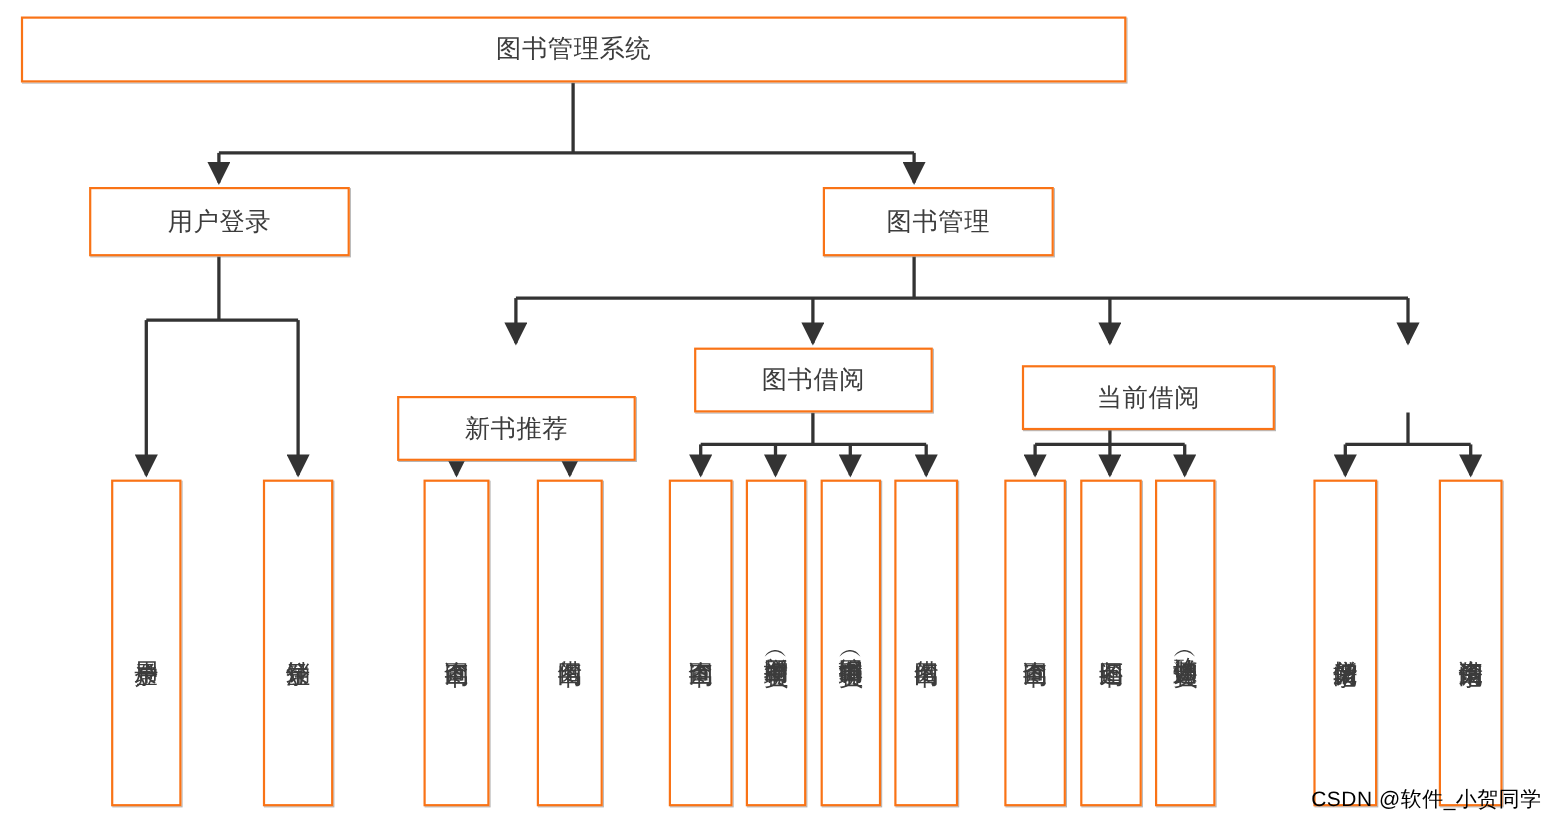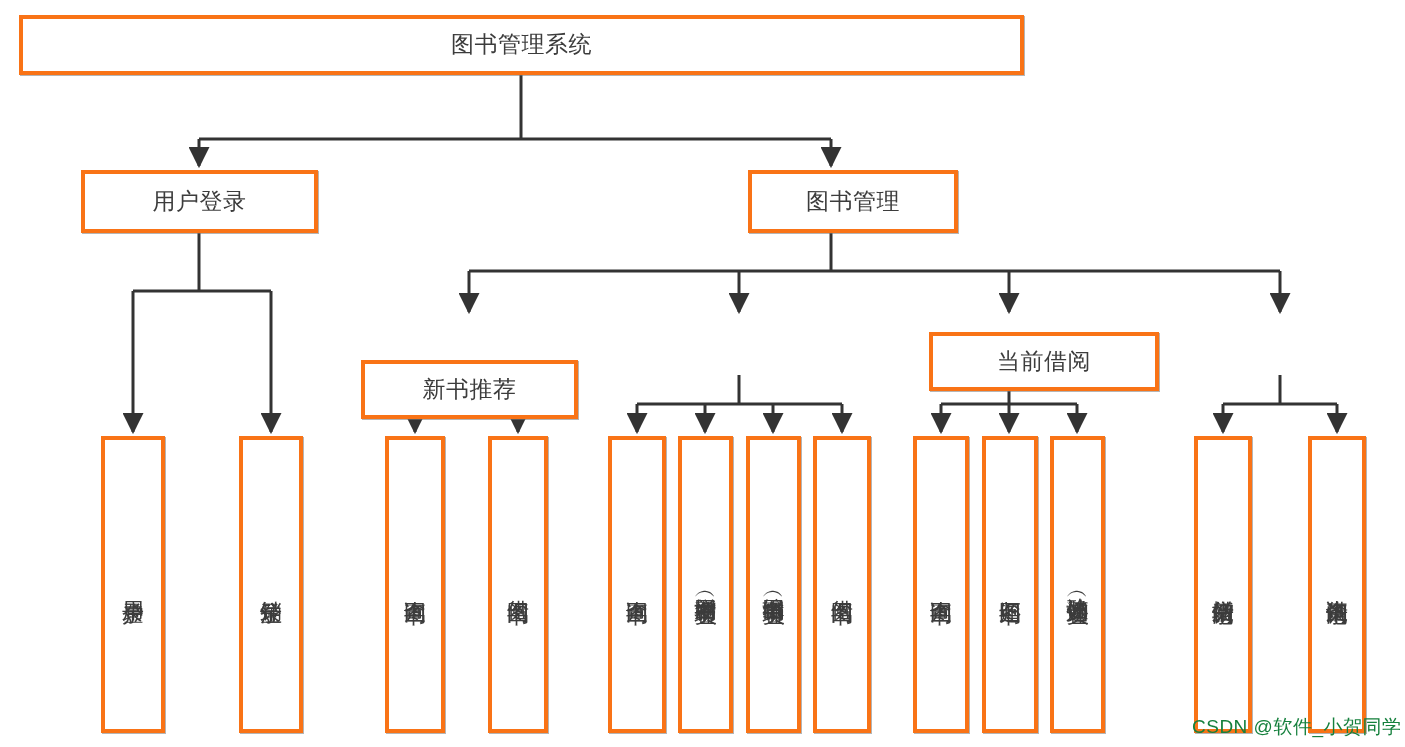--- a/index.html
+++ b/index.html
@@ -21,21 +21,21 @@
     left: 0;
     top: 0;
     width: 1405px;
     height: 747px;
     pointer-events: none;
   }
   .node {
     position: absolute;
     box-sizing: border-box;
     background: #ffffff;
-    border: 4px solid #f97316;
+    border: 2px solid #f97316;
     box-shadow: 1px 1px 0 0 rgba(120,120,120,0.55);
     display: flex;
     align-items: center;
     justify-content: center;
     z-index: 2;
   }
   .node-label {
     color: #3c3c3c;
     font-size: 23px;
     line-height: 1.18;
@@ -59,21 +59,21 @@
     text-align: center;
   }
   .node.vertical.tall .node-label {
     max-height: 286px;
   }
   .watermark {
     position: absolute;
     left: 1192px;
     top: 714px;
     font-size: 19px;
-    color: #15803d;
+    color: #000000;
     letter-spacing: 0.5px;
     white-space: nowrap;
     z-index: 3;
     font-family: "Liberation Sans", "DejaVu Sans", sans-serif;
   }
 </style>
 </head>
 <body>
 
 <div id="canvas">
@@ -135,20 +135,23 @@
   <div class="node" style="left:81px; top:170px; width:237px; height:63px;">
     <span class="node-label">用户登录</span>
   </div>
   <div class="node" style="left:748px; top:170px; width:210px; height:63px;">
     <span class="node-label">图书管理</span>
   </div>
 
   <div class="node" style="left:361px; top:316px; width:217px; height:59px;margin-top:44px;">
     <span class="node-label">新书推荐</span>
   </div>
+  <div class="node" style="left:631px; top:316px; width:217px; height:59px;">
+    <span class="node-label">图书借阅</span>
+  </div>
   <div class="node" style="left:901px; top:332px; width:230px; height:59px;margin-left:28px;">
     <span class="node-label">当前借阅</span>
   </div>
 
   <div class="node vertical" style="left:101px; top:436px; width:64px; height:297px;">
     <span class="node-label">用户登录</span>
   </div>
   <div class="node vertical" style="left:239px; top:436px; width:64px; height:297px;">
     <span class="node-label">注销登录</span>
   </div>

